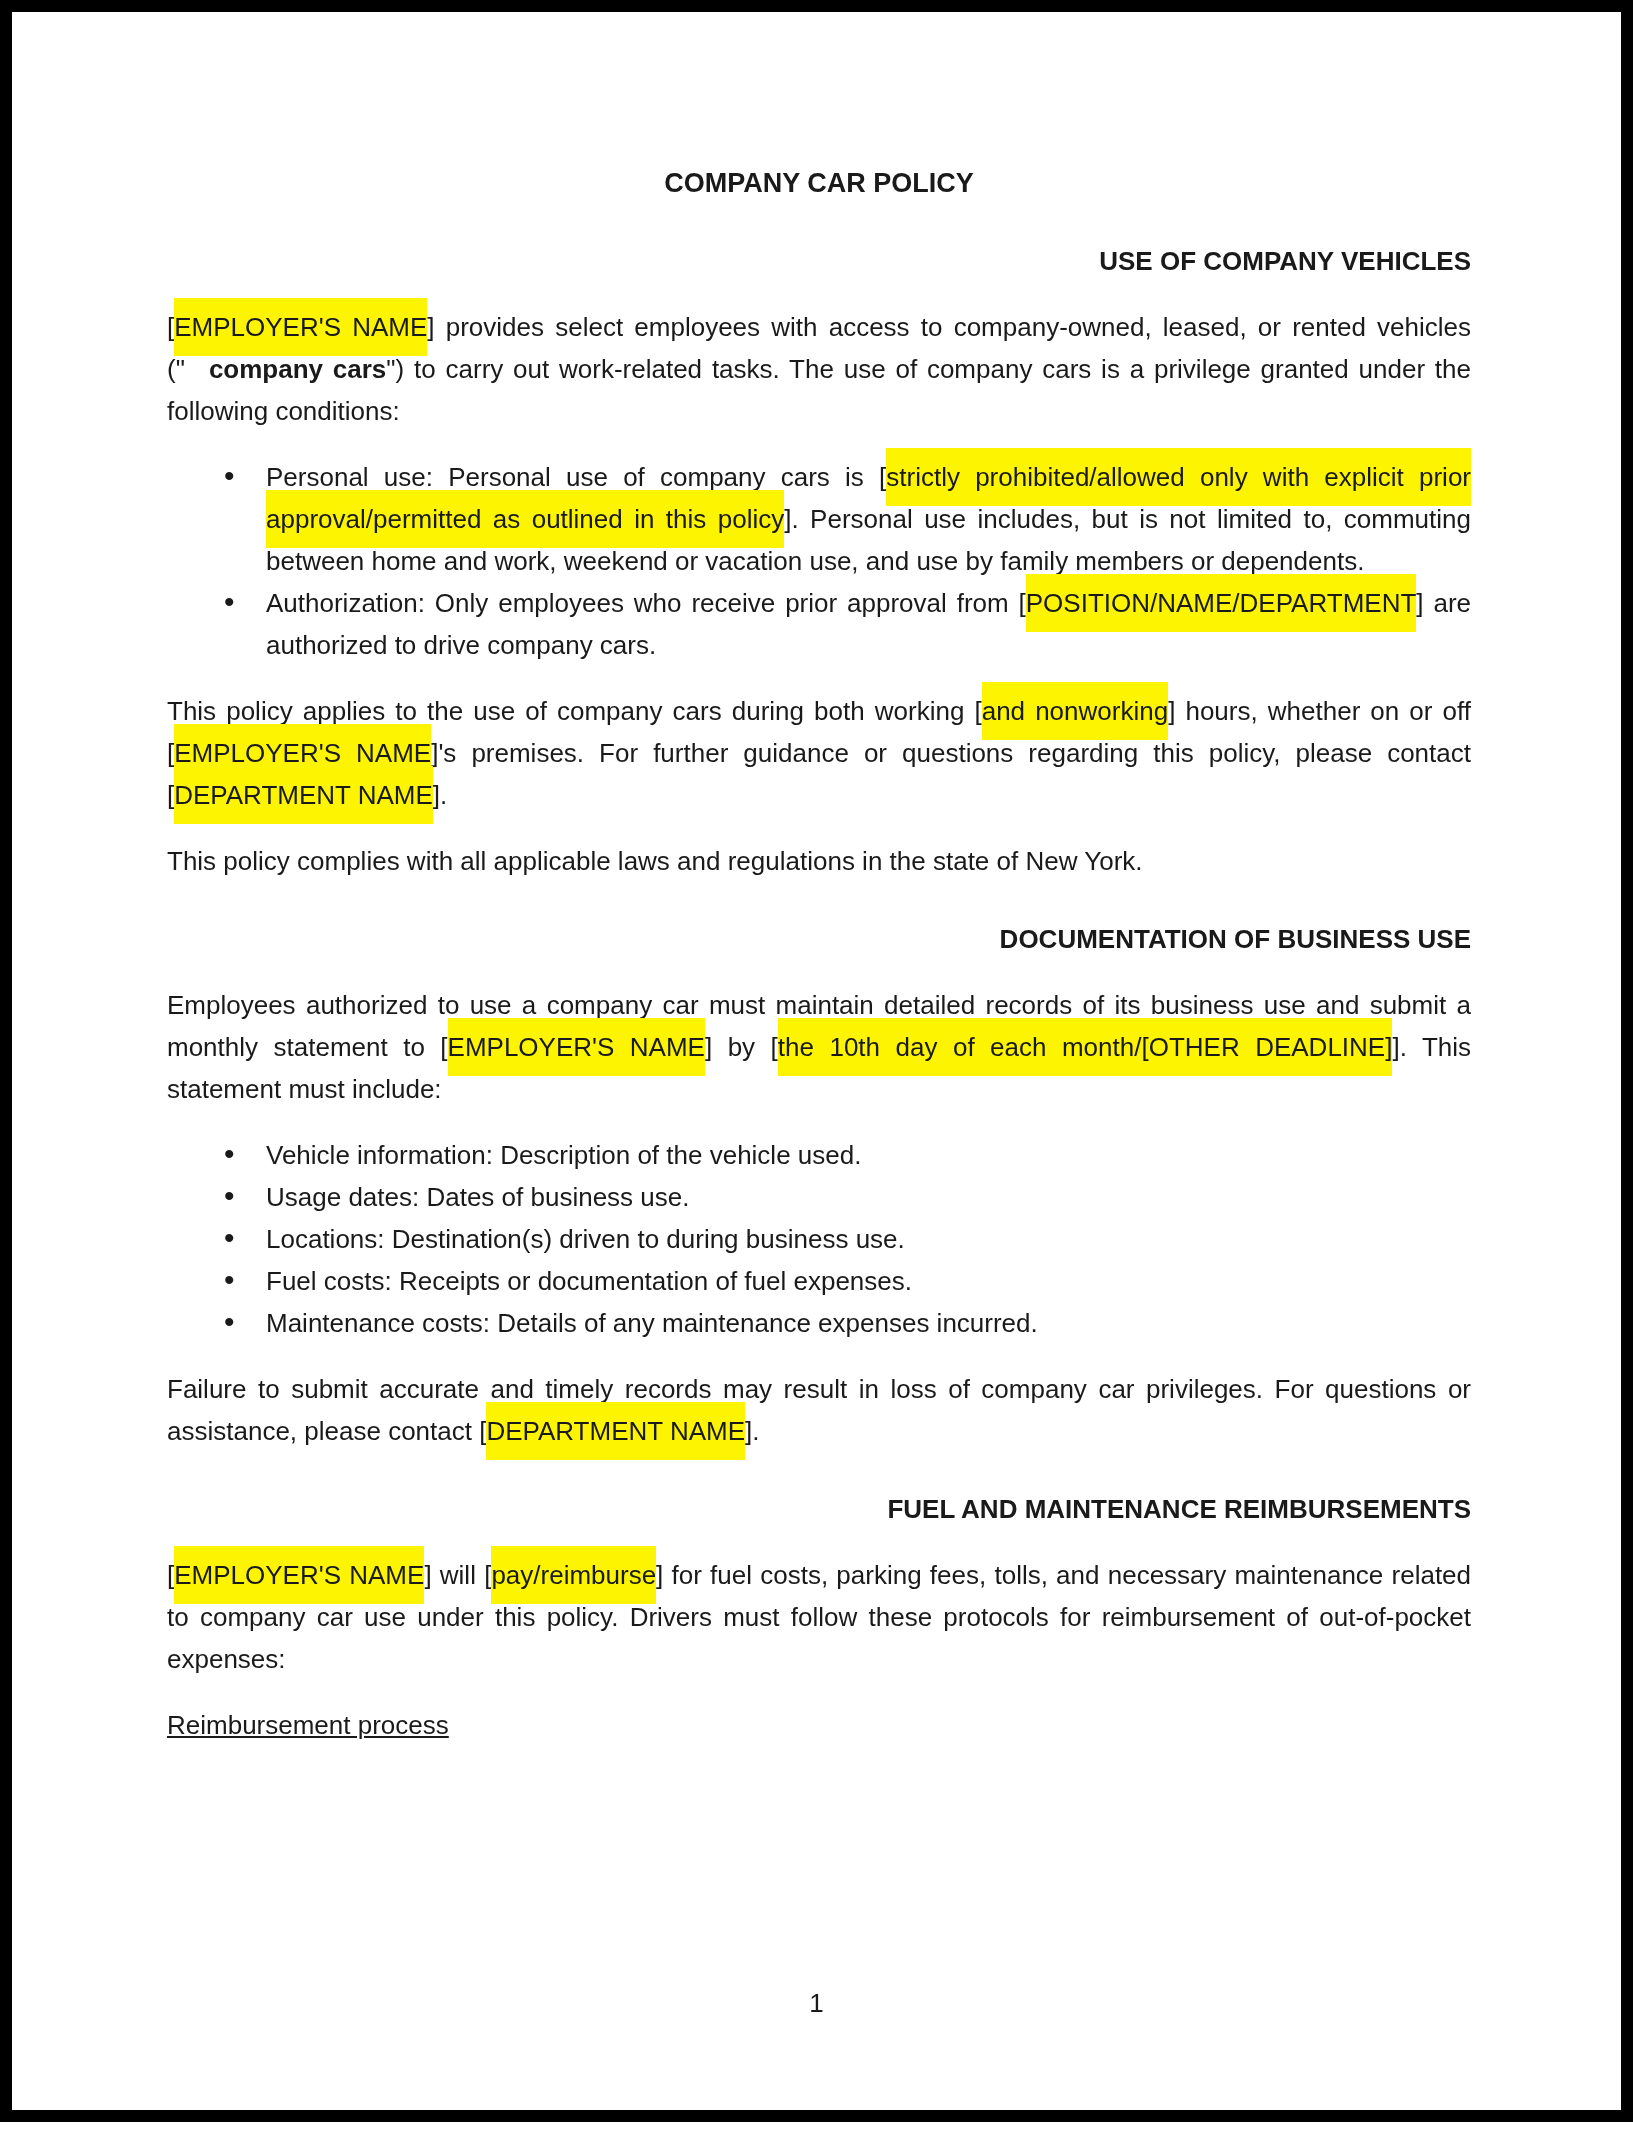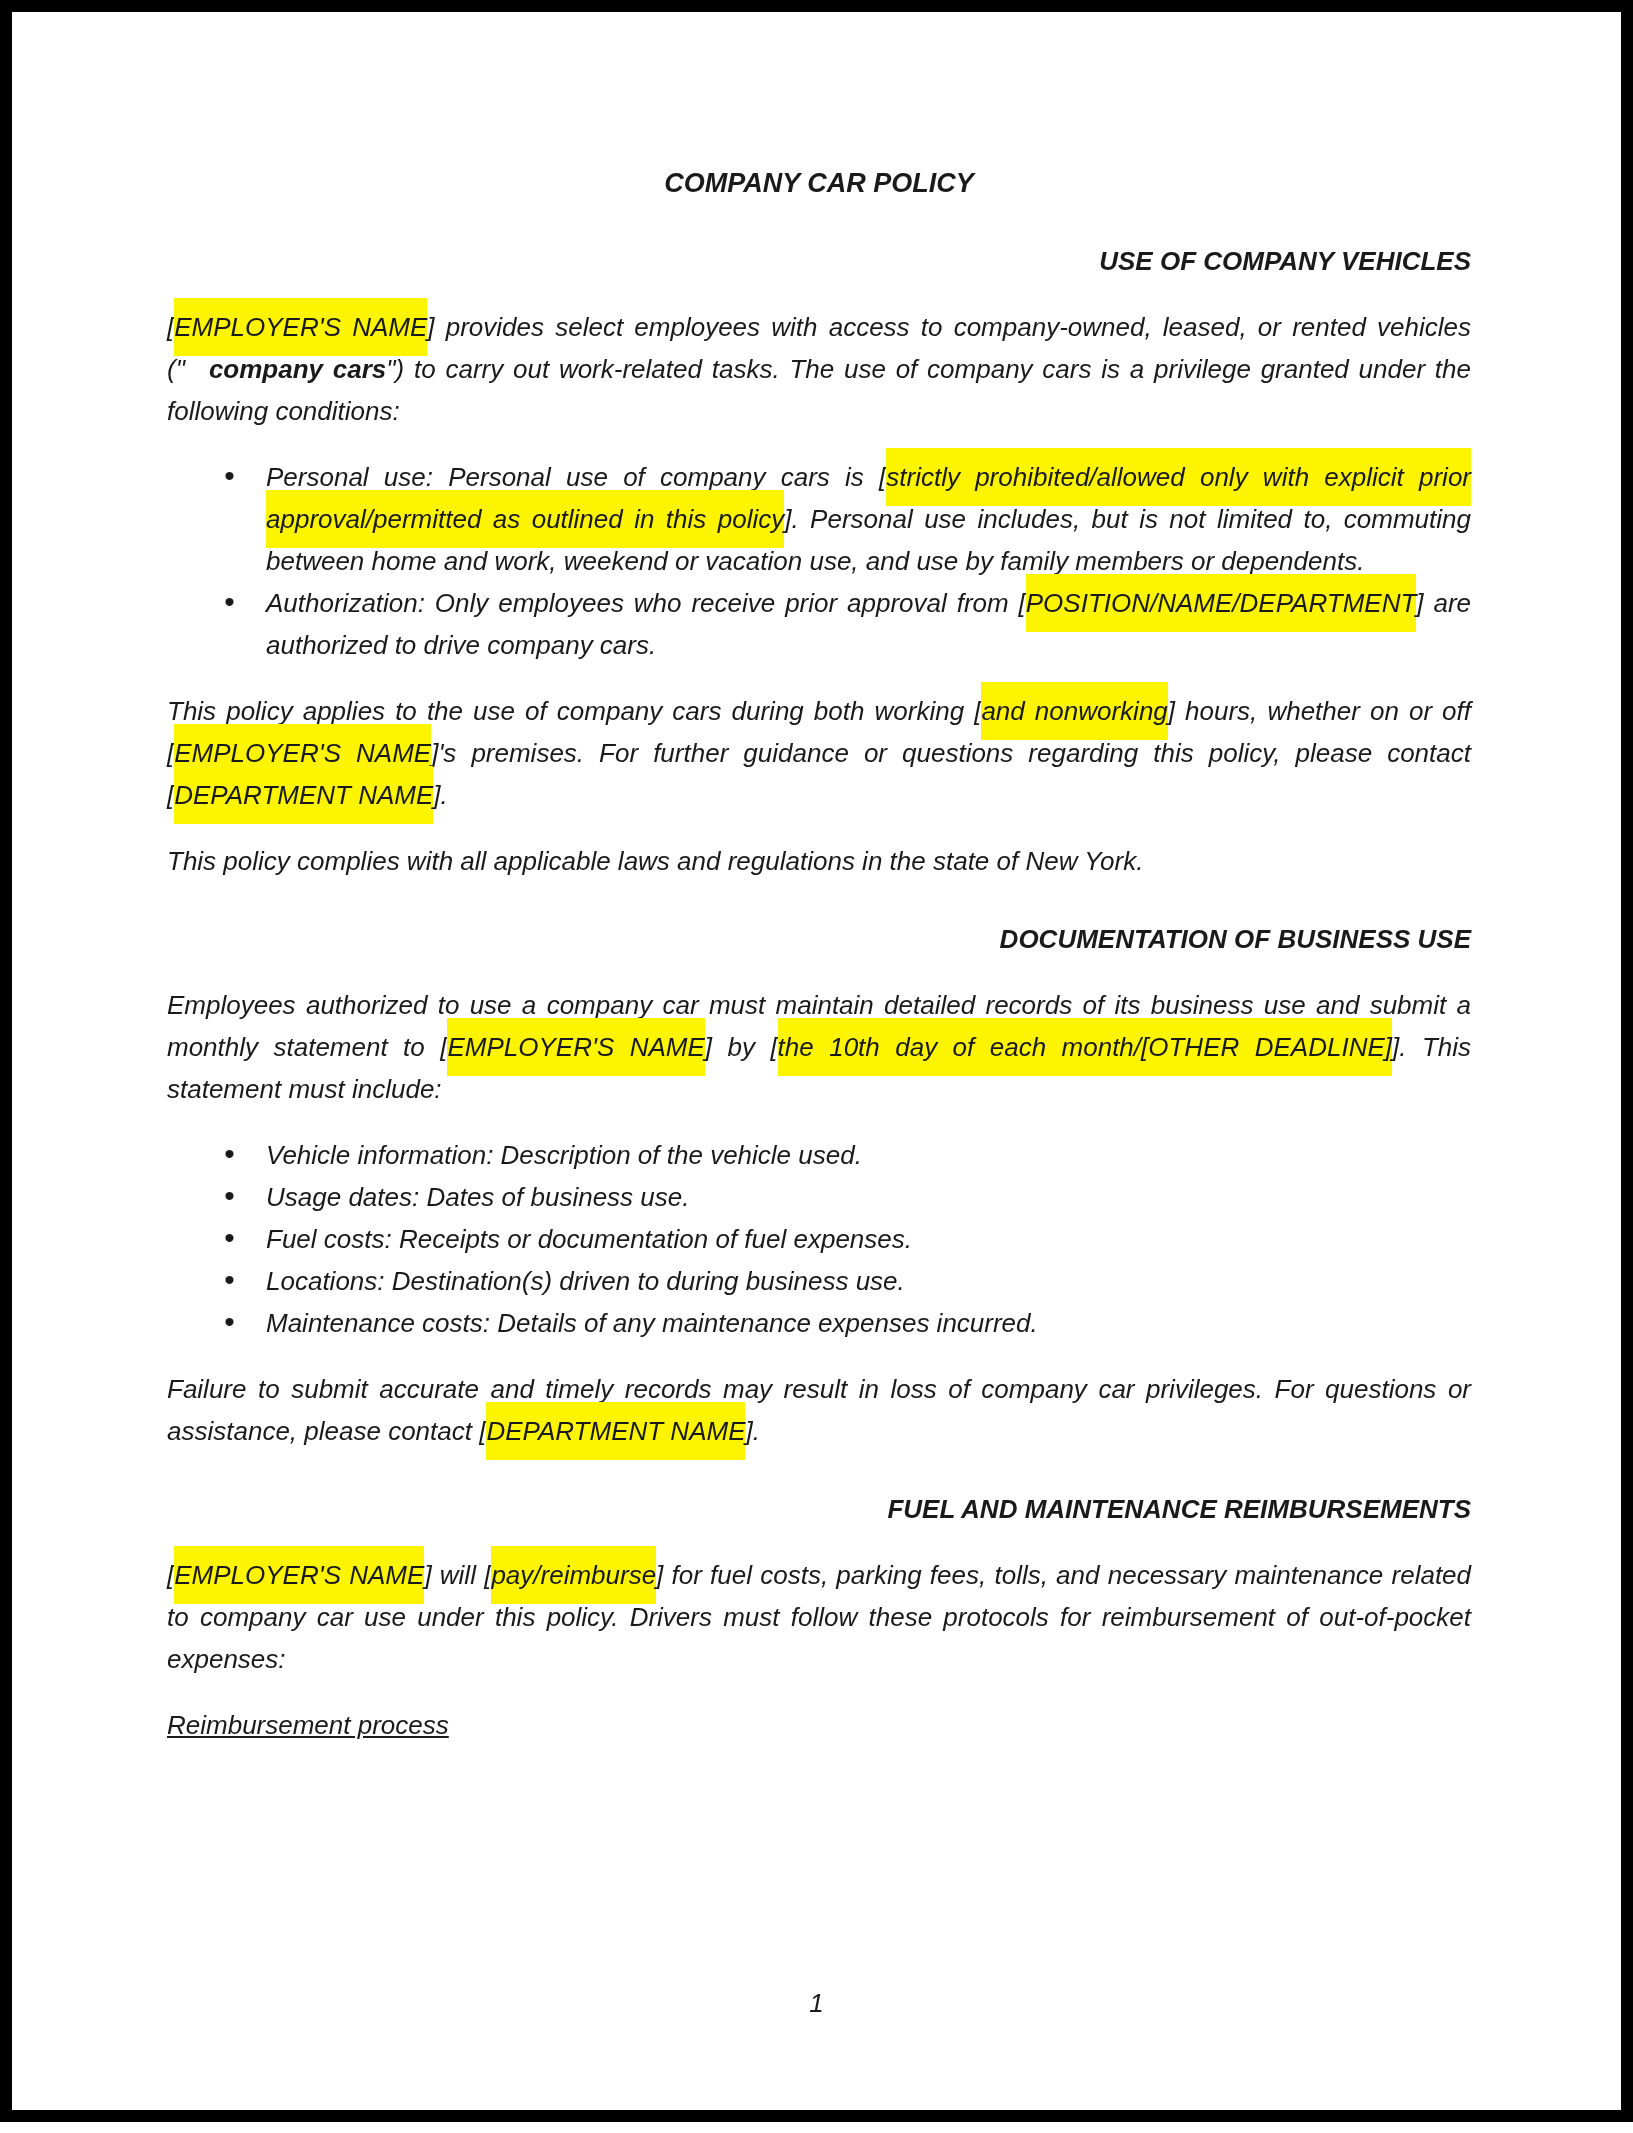--- a/index.html
+++ b/index.html
@@ -10,21 +10,20 @@
     position: relative;
     font-family: "Liberation Sans", sans-serif;
     color: #1a1a1a;
   }
   .page {
     position: absolute; top: 0; left: 0;
     width: 1633px; height: 2122px;
     box-sizing: border-box;
     border: 12px solid #000000;
     background: #ffffff;
-    font-style: italic;
   }
   .content {
     position: absolute;
     top: 150px; left: 155px; right: 150px;
   }
   .doc-title {
     margin: 0 0 34px 0;
     font-size: 27px; font-weight: 700;
     text-align: center;
     line-height: 42px;
@@ -95,22 +94,22 @@
 
     <p class="para"><span class="seg-plain">This policy complies with all applicable laws and regulations in the state of New York.</span></p>
 
     <h2 class="section-heading">DOCUMENTATION OF BUSINESS USE</h2>
 
     <p class="para"><span class="seg-plain">Employees authorized to use a company car must maintain detailed records of its business use and submit a monthly statement to [</span><span class="seg-highlight">EMPLOYER'S NAME</span><span class="seg-plain">] by [</span><span class="seg-highlight">the 10th day of each month/[OTHER DEADLINE]</span><span class="seg-plain">]. This statement must include:</span></p>
 
     <ul class="bullets">
       <li class="bullet">Vehicle information: Description of the vehicle used.</li>
       <li class="bullet">Usage dates: Dates of business use.</li>
+      <li class="bullet">Locations: Destination(s) driven to during business use.</li>
       <li class="bullet">Fuel costs: Receipts or documentation of fuel expenses.</li>
-      <li class="bullet">Locations: Destination(s) driven to during business use.</li>
       <li class="bullet">Maintenance costs: Details of any maintenance expenses incurred.</li>
     </ul>
 
     <p class="para"><span class="seg-plain">Failure to submit accurate and timely records may result in loss of company car privileges. For questions or assistance, please contact [</span><span class="seg-highlight">DEPARTMENT NAME</span><span class="seg-plain">].</span></p>
 
     <h2 class="section-heading">FUEL AND MAINTENANCE REIMBURSEMENTS</h2>
 
     <p class="para"><span class="seg-plain">[</span><span class="seg-highlight">EMPLOYER'S NAME</span><span class="seg-plain">] will [</span><span class="seg-highlight">pay/reimburse</span><span class="seg-plain">] for fuel costs, parking fees, tolls, and necessary maintenance related to company car use under this policy. Drivers must follow these protocols for reimbursement of out-of-pocket expenses:</span></p>
 
     <p class="para underlined-heading">Reimbursement process</p>

